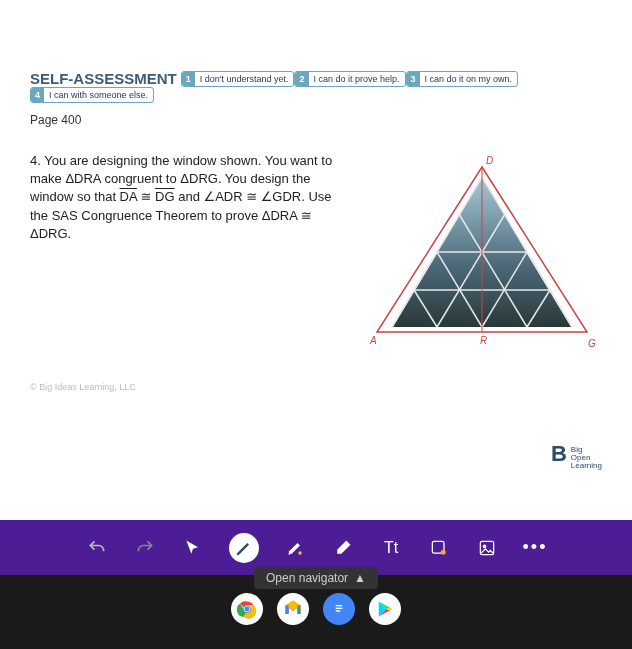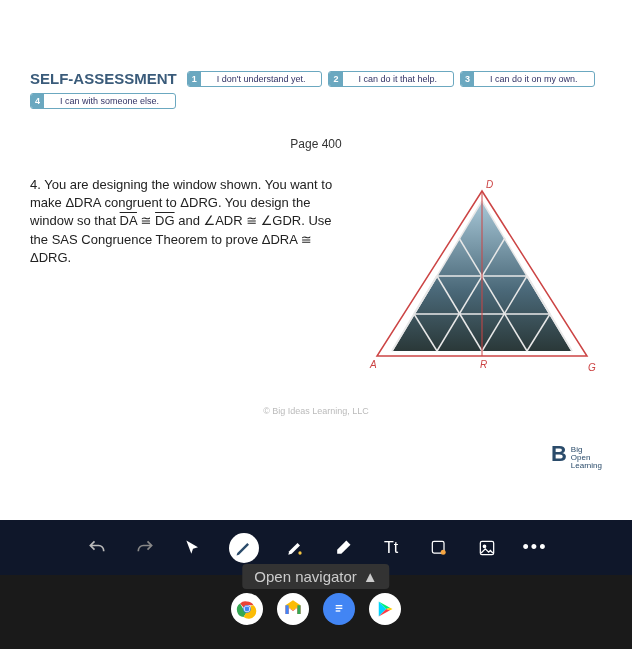--- a/index.html
+++ b/index.html
@@ -14,21 +14,20 @@
     .page {
       background: #fff;
       width: 100%;
       height: 520px;
       padding: 20px 30px;
       position: relative;
     }
     .header-row {
       display: flex;
       align-items: center;
-      gap: 6px;
       flex-wrap: wrap;
       margin-top: 50px;
     }
     .sa-title {
       font-weight: bold;
       color: #3a5b7a;
       font-size: 15px;
       margin-right: 4px;
     }
     .rating-chip {
@@ -40,28 +39,28 @@
       overflow: hidden;
       background: #fff;
     }
     .rating-chip .num {
       background: #6ba8c0;
       color: #fff;
       padding: 2px 4px;
       font-weight: bold;
     }
     .rating-chip .txt {
-      padding: 2px 16px;
+      padding: 2px 5px;
       color: #336;
     }
     .page-num {
-      text-align: center;
+      text-align: left;
       font-size: 12px;
       color: #333;
-      margin-top: 28px;
+      margin-top: 10px;
     }
     .question {
       margin-top: 25px;
       display: flex;
       gap: 20px;
     }
     .q-text {
       flex: 1;
       font-size: 13px;
       color: #222;
@@ -72,21 +71,20 @@
       font-weight: normal;
     }
     .overline { text-decoration: overline; }
     .figure {
       width: 240px;
       height: 200px;
       position: relative;
     }
     .figure svg { width: 100%; height: 100%; }
     .copyright {
-      text-align: center;
       font-size: 9px;
       color: #bbb;
       margin-top: 30px;
     }
     .brand {
       position: absolute;
       right: 30px;
       bottom: 50px;
       display: flex;
       align-items: center;
@@ -96,21 +94,21 @@
     .brand .B {
       font-weight: bold;
       font-size: 22px;
     }
     .brand .stack {
       font-size: 8px;
       line-height: 1;
       margin-top: 8px;
     }
     .toolbar {
-      background: #0f172a;
+      background: #4c1d95;
       height: 55px;
       display: flex;
       align-items: center;
       justify-content: center;
       gap: 24px;
       color: #fff;
       position: relative;
     }
     .tool {
       width: 24px;
@@ -135,21 +133,21 @@
       font-weight: 500;
       color: #fff;
     }
     .tooltip-bubble {
       position: absolute;
       bottom: -14px;
       left: 50%;
       transform: translateX(-50%);
       background: #333;
       color: #ccc;
-      font-size: 15px;
+      font-size: 12px;
       padding: 4px 12px;
       border-radius: 4px;
       display: flex;
       align-items: center;
       gap: 6px;
       white-space: nowrap;
     }
     .shelf {
       background: #1a1a1a;
       height: 74px;
@@ -181,21 +179,21 @@
 <div class="page">
 
   <div class="header-row">
     <span class="sa-title">SELF-ASSESSMENT</span>
     <span class="rating-chip">
       <span class="num">1</span>
       <span class="txt">I don't understand yet.</span>
     </span>
     <span class="rating-chip">
       <span class="num">2</span>
-      <span class="txt">I can do it that help.</span>
+      <span class="txt">I can do it prove help.</span>
     </span>
     <span class="rating-chip">
       <span class="num">3</span>
       <span class="txt">I can do it on my own.</span>
     </span>
     <span class="rating-chip">
       <span class="num">4</span>
       <span class="txt">I can with someone else.</span>
     </span>
   </div>

